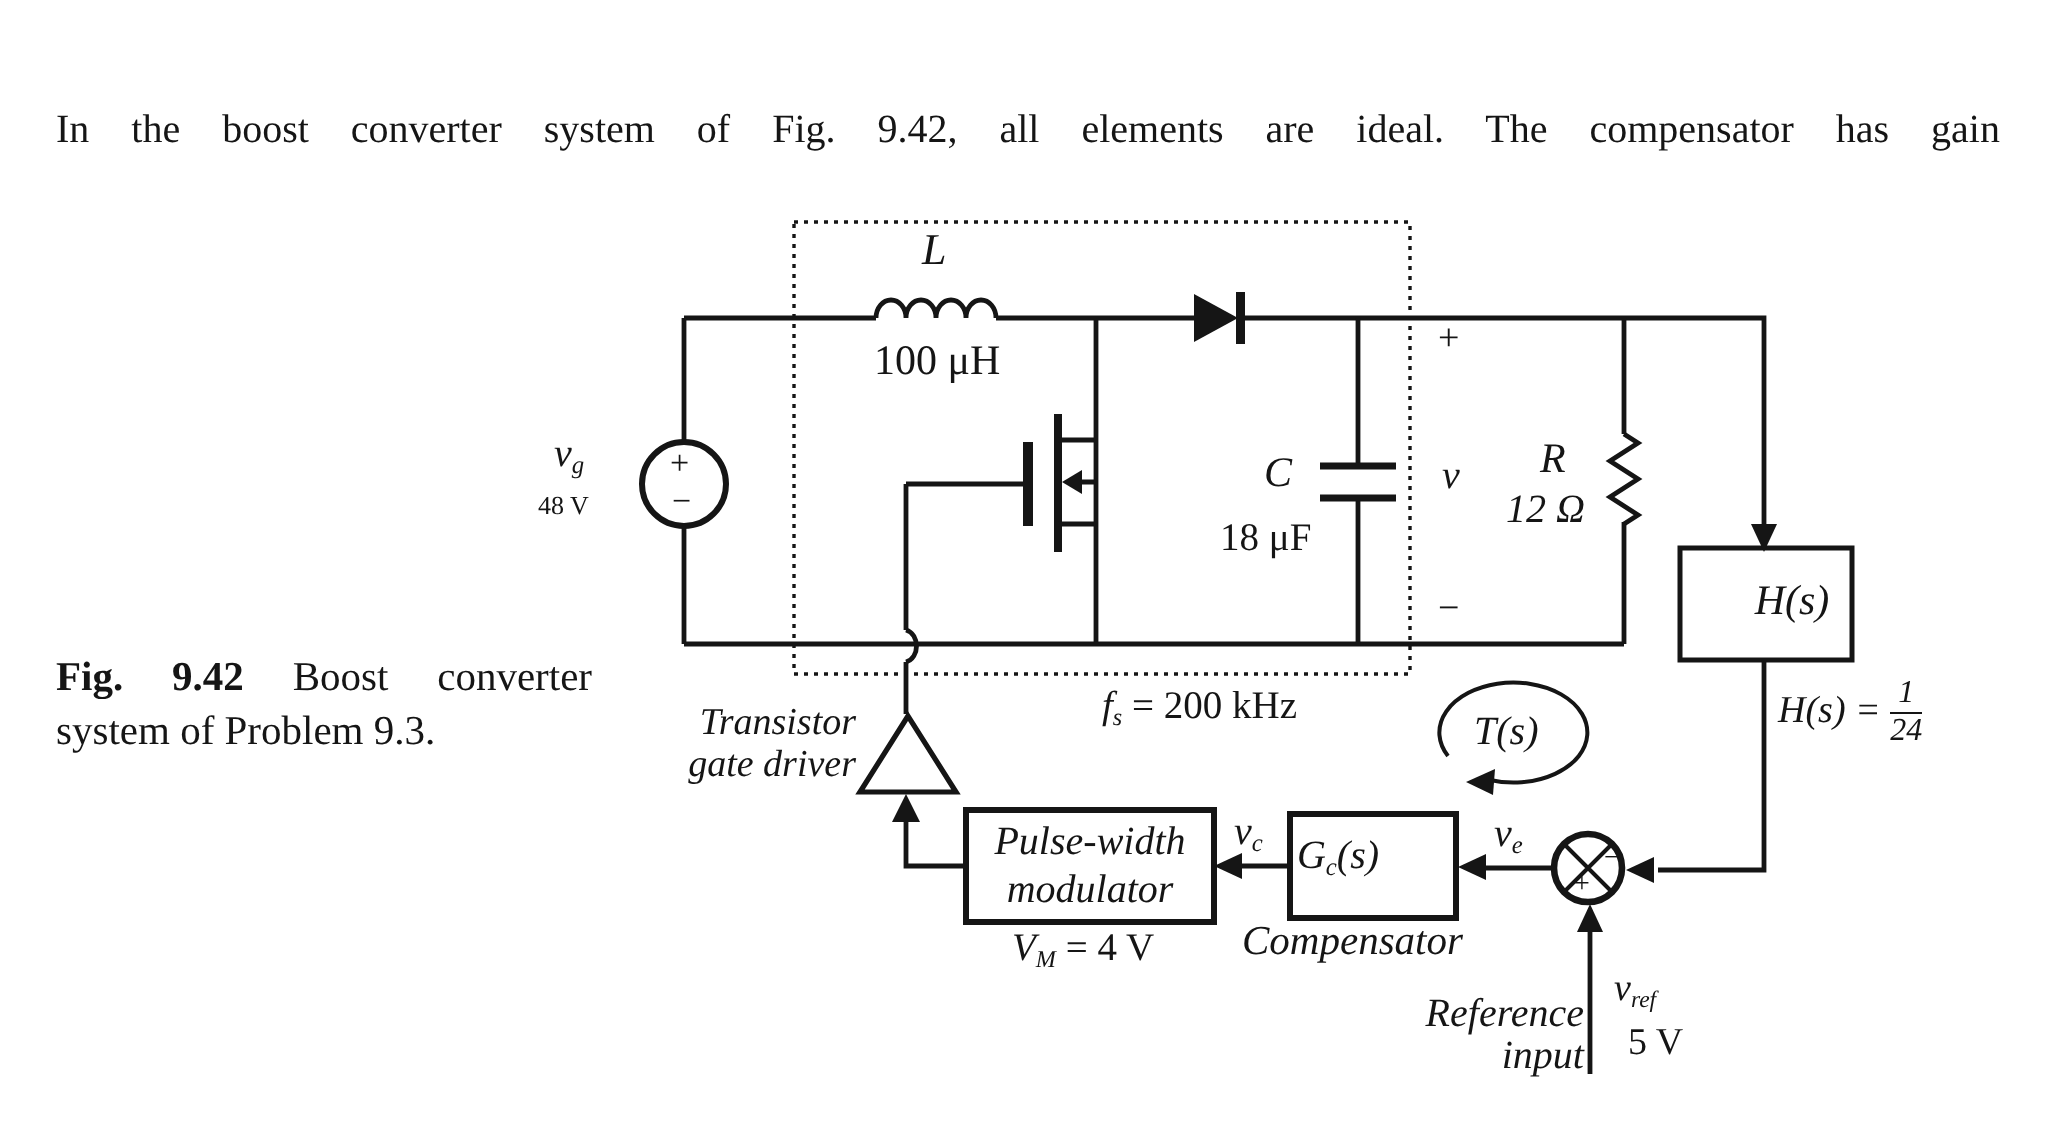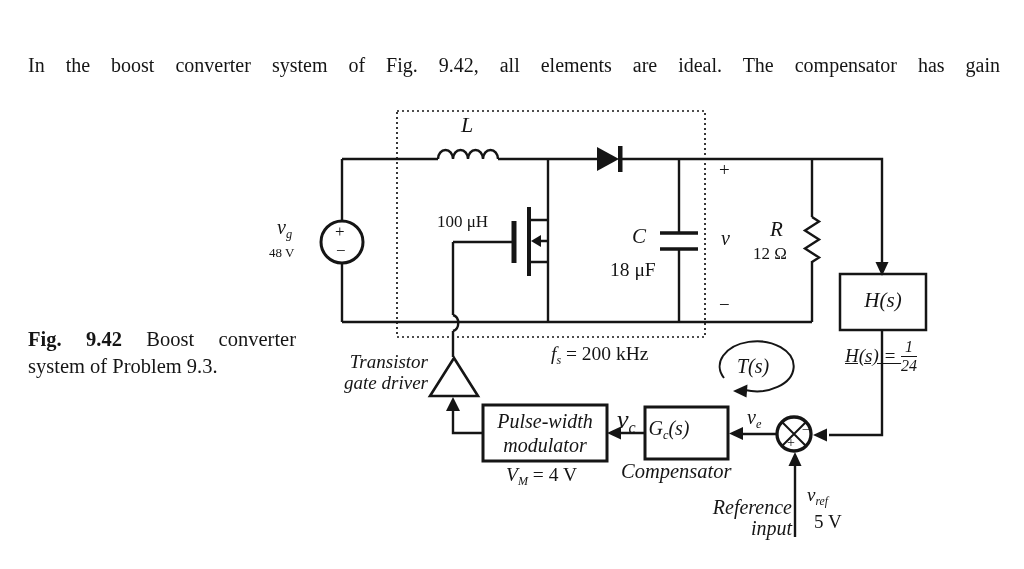--- a/index.html
+++ b/index.html
@@ -92,47 +92,47 @@
     <polygon points="454,358 430,396 478,396" fill="#ffffff" stroke="#151515" stroke-width="2.6"></polygon>
   </svg>
 
   <div class="problem">
     <div class="jline">In the boost converter system of Fig. 9.42, all elements are ideal. The compensator has gain</div>
   </div>
 
   <div class="caption"><span class="bold">Fig. 9.42</span><span> Boost converter system of Problem 9.3.</span></div>
 
   <div class="lbl it" style="left:461px;top:112px;font-size:22px;">L</div>
-  <div class="lbl" style="left:437px;top:168px;font-size:17px;margin-top:44px;">100 μH</div>
+  <div class="lbl" style="left:437px;top:168px;font-size:21px;">100 μH</div>
   <div class="lbl" style="left:277px;top:216px;font-size:20px;"><span class="it">v</span><span class="sub">g</span></div>
   <div class="lbl" style="left:269px;top:245px;font-size:13px;">48 V</div>
   <div class="lbl" style="left:335px;top:222px;font-size:17px;">+</div>
   <div class="lbl" style="left:336px;top:241px;font-size:17px;">−</div>
   <div class="lbl it" style="left:632px;top:224px;font-size:21px;">C</div>
   <div class="lbl" style="left:610px;top:259px;font-size:19.5px;">18 μF</div>
   <div class="lbl" style="left:719px;top:159px;font-size:19px;">+</div>
   <div class="lbl it" style="left:721px;top:227px;font-size:20px;">v</div>
   <div class="lbl" style="left:719px;top:294px;font-size:19px;">−</div>
   <div class="lbl it" style="left:770px;top:217px;font-size:21px;">R</div>
-  <div class="lbl" style="left:753px;top:244px;font-size:17px;">12 Ω</div>
+  <div class="lbl" style="left:753px;top:244px;font-size:20px;font-style:italic;">12 Ω</div>
   <div class="lbl" style="left:551px;top:343px;font-size:19.5px;"><span class="it">f</span><span class="sub">s</span><span> = 200 kHz</span></div>
 
-  <div class="lbl it ctr" style="left:841px;top:288px;width:84px;font-size:21px;">H(s)</div>
-  <div class="lbl" style="left:845px;top:338px;font-size:19px;text-decoration:underline;"><span class="it">H(s) = </span><span class="frac"><span class="num">1</span><span class="den">24</span></span></div>
+  <div class="lbl it ctr" style="left:841px;top:288px;width:84px;font-size:21px;padding-left:13px;">H(s)</div>
+  <div class="lbl" style="left:889px;top:338px;font-size:19px;"><span class="it">H(s) = </span><span class="frac"><span class="num">1</span><span class="den">24</span></span></div>
   <div class="lbl it" style="left:737px;top:355px;font-size:20px;">T(s)</div>
   <div class="lbl it ctr" style="left:485px;top:409px;width:120px;font-size:20px;line-height:24px;">
       <div>Pulse-width</div>
       <div>modulator</div>
     </div>
   <div class="lbl it rt" style="left:318px;top:351px;width:110px;font-size:19px;line-height:21px;">
       <div>Transistor</div>
       <div>gate driver</div>
     </div>
   <div class="lbl" style="left:506px;top:464px;font-size:19.5px;"><span class="it">V</span><span class="sub">M</span><span> = 4 V</span></div>
-  <div class="lbl" style="left:617px;top:405px;font-size:26px;"><span class="it">v</span><span class="sub">c</span></div>
+  <div class="lbl" style="left:617px;top:405px;font-size:20px;"><span class="it">v</span><span class="sub">c</span></div>
   <div class="lbl ctr" style="left:628px;top:417px;width:82px;font-size:20px;"><span class="it">G</span><span class="sub">c</span><span class="it">(s)</span></div>
   <div class="lbl it" style="left:621px;top:460px;font-size:20.5px;">Compensator</div>
   <div class="lbl" style="left:747px;top:406px;font-size:20px;"><span class="it">v</span><span class="sub">e</span></div>
   <div class="lbl" style="left:802px;top:422px;font-size:14px;">−</div>
   <div class="lbl" style="left:787px;top:435px;font-size:14px;">+</div>
   <div class="lbl it rt" style="left:658px;top:497px;width:134px;font-size:20px;line-height:21px;">
       <div>Reference</div>
       <div>input</div>
     </div>
   <div class="lbl" style="left:807px;top:484px;font-size:19px;"><span class="it">v</span><span class="sub">ref</span></div>

